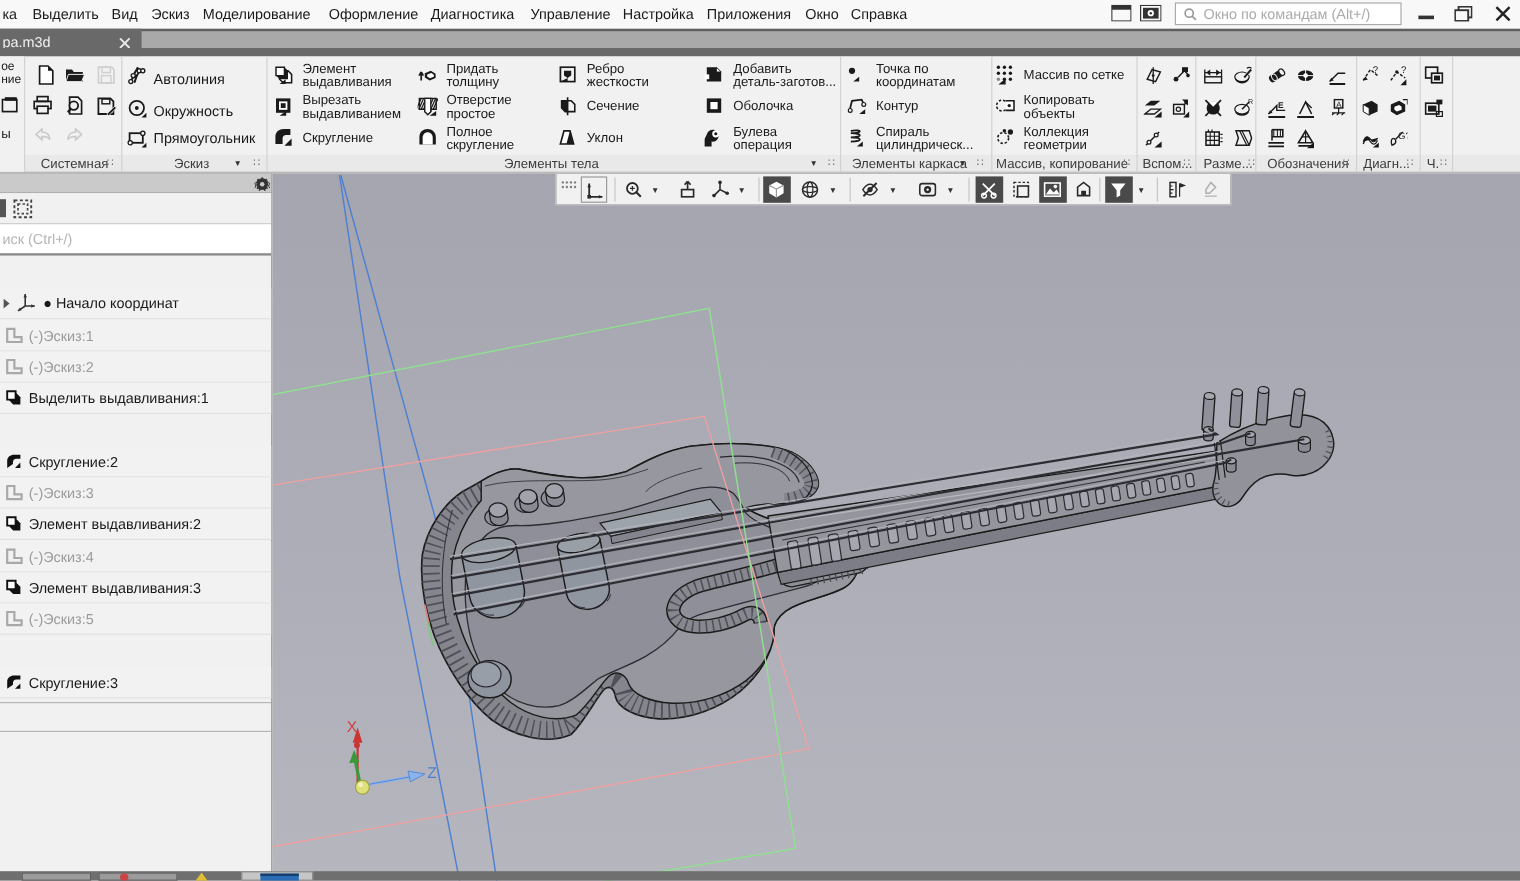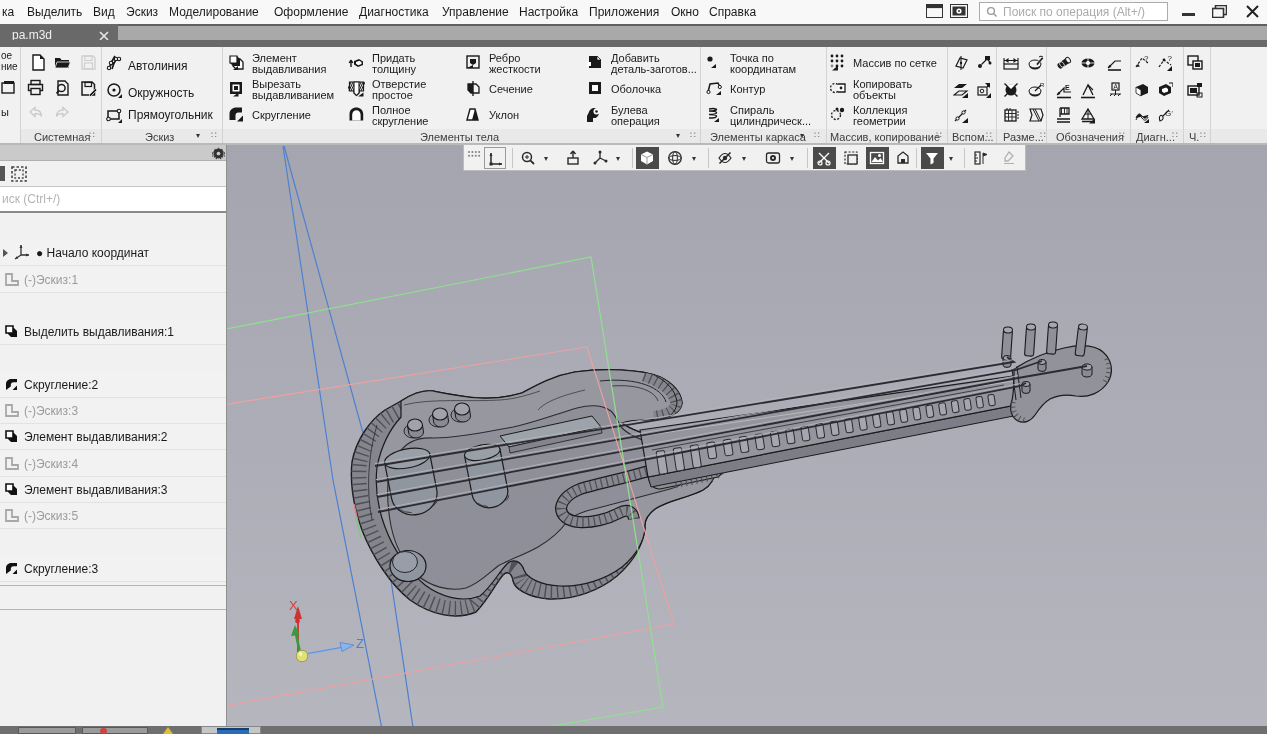--- a/index.html
+++ b/index.html
@@ -191,33 +191,33 @@
       <rect x="0.5" y="0.5" width="17" height="13" fill="none" stroke="#333"></rect>
       <rect x="2.5" y="2.5" width="13" height="9" fill="#333"></rect>
       <circle cx="9" cy="7" r="2.6" fill="#fff"></circle>
       <circle cx="9" cy="7" r="1" fill="#333"></circle>
     </svg>
 <div class="a" style="left:979px;top:2px;width:189px;height:19px;border:1px solid #ababab;background:#fff"></div>
 <svg class="a" style="left:986px;top:6px" width="12" height="12" viewBox="0 0 12 12">
       <circle cx="5" cy="5" r="3.4" fill="none" stroke="#9a9a9a" stroke-width="1.4"></circle>
       <line x1="7.6" y1="7.6" x2="10.6" y2="10.6" stroke="#9a9a9a" stroke-width="1.4"></line>
     </svg>
-<span class="nw" style="left:1003px;color:#ababab">Поиск по операция (Alt+/)</span>
+<span class="nw" style="left:1003px;color:#ababab">Окно по командам (Alt+/)</span>
 <div class="a" style="left:1182px;top:13px;width:13px;height:2.5px;background:#333"></div>
 <svg class="a" style="left:1212px;top:5px" width="15" height="13" viewBox="0 0 15 13">
       <rect x="3.5" y="0.5" width="11" height="9" fill="none" stroke="#333" stroke-width="1.6"></rect>
       <rect x="0.5" y="3.5" width="11" height="9" fill="#f8f8f8" stroke="#333" stroke-width="1.6"></rect>
     </svg>
 <svg class="a" style="left:1246px;top:5px" width="13" height="13" viewBox="0 0 13 13">
       <path d="M1,1 L12,12 M12,1 L1,12" stroke="#222" stroke-width="2"></path>
     </svg>
   </div>
 <div class="a tabbar"></div>
 <div class="a tabdark">
-    <span class="a nw" style="left:12px;top:4px">ра.m3d</span>
+    <span class="a nw" style="left:2px;top:4px">ра.m3d</span>
 <svg class="a" style="left:99px;top:7px" width="10" height="10" viewBox="0 0 10 10">
       <path d="M1,1 L9,9 M9,1 L1,9" stroke="#e8e8e8" stroke-width="1.6"></path>
     </svg>
   </div>
 <div class="a" style="left:0;top:40px;width:1267px;height:7px;background:#696969"></div>
 <div class="a ribbonbtns"></div>
 <div class="a rlabelstrip"></div>
 <div class="a" style="left:0;top:143px;width:1267px;height:2px;background:#b9b9b9"></div>
 <div class="a" style="left:0;top:47px;width:20px;height:96px;background:#f1f1f1"></div>
 <div class="a nw" style="left:1px;top:50px;font-size:10px;line-height:11px;color:#1a1a1a">ое<br>ние</div>
@@ -608,20 +608,26 @@
         <path d="M9,2 l-1.5,3 l3,0 Z M17,12 l-3,-1.5 l0,3 Z M3,16 l3.2,-0.4 l-1.6,-2.4 Z" fill="#333"></path>
       </svg>
       <span class="txt" style="left:36px">● Начало координат</span>
     </div>
     <div class="trow" style="top:121.6px">
       <svg class="a" style="left:4px;top:5px" width="16" height="16" viewBox="0 0 16 16">
         <path d="M2,2 L2,13 L14,13 L14,9 L8,9 L8,2 Z" fill="none" stroke="#a8a8a8" stroke-width="1.8"></path>
       </svg>
       <span class="txtg" style="left:24px">(-)Эскиз:1</span>
     </div>
+    <div class="trow" style="top:147.9px">
+      <svg class="a" style="left:4px;top:5px" width="16" height="16" viewBox="0 0 16 16">
+        <path d="M2,2 L2,13 L14,13 L14,9 L8,9 L8,2 Z" fill="none" stroke="#a8a8a8" stroke-width="1.8"></path>
+      </svg>
+      <span class="txtg" style="left:24px">(-)Эскиз:2</span>
+    </div>
     <div class="trow" style="top:174.2px">
       <svg class="a" style="left:4px;top:5px" width="16" height="16" viewBox="0 0 16 16">
         <path d="M4,4 L10,4 L13,7 L13,13 L7,13 L4,10 Z" fill="#111"></path>
         <path d="M2,2 L9,2 L9,9 L2,9 Z" fill="#fff" stroke="#111" stroke-width="1.6"></path>
       </svg>
       <span class="txt" style="left:24px">Выделить выдавливания:1</span>
     </div>
     <div class="trow" style="top:226.8px">
       <svg class="a" style="left:4px;top:5px" width="16" height="16" viewBox="0 0 16 16">
         <path d="M2,13 L2,7 C2,3.8 4.8,2 7.6,2 L13,2 L13,5.2 L9.6,5.2 C7.8,5.2 6.8,6.6 6.8,8 L6.8,9.6 Z" fill="#111"></path>

